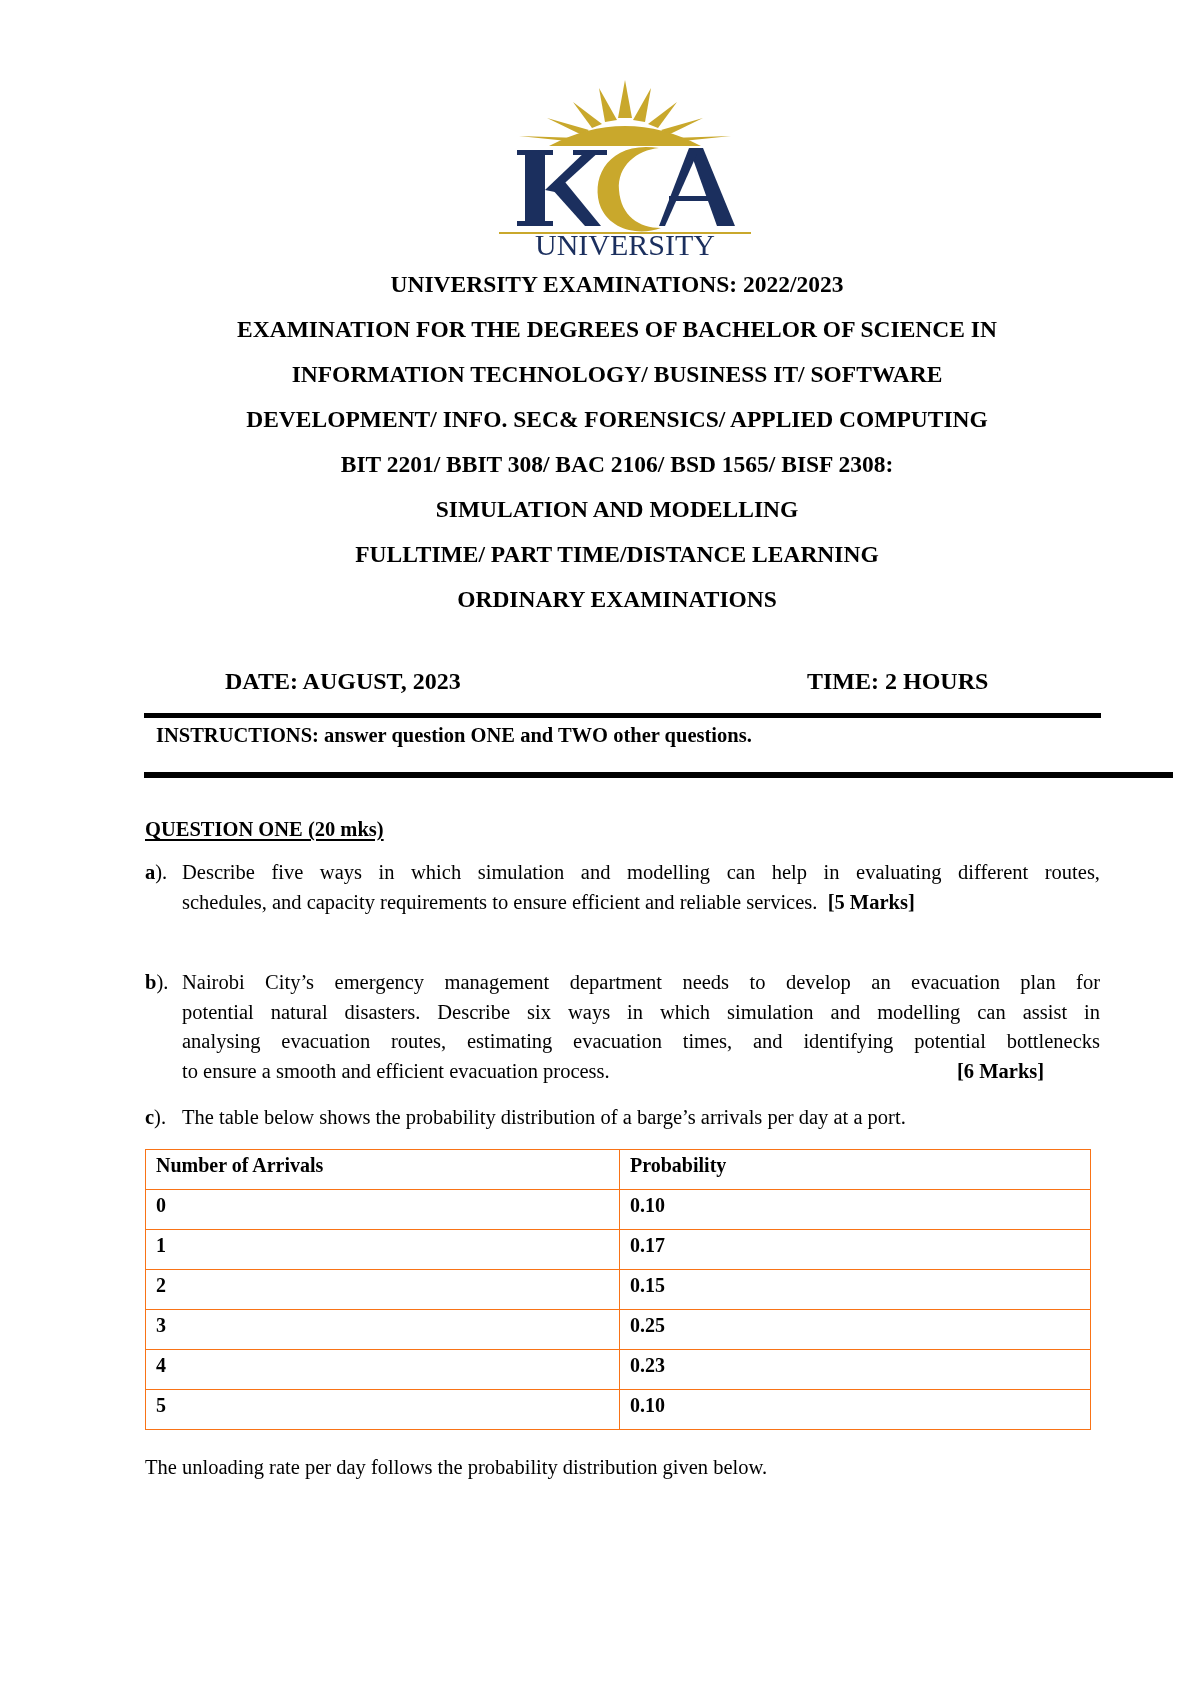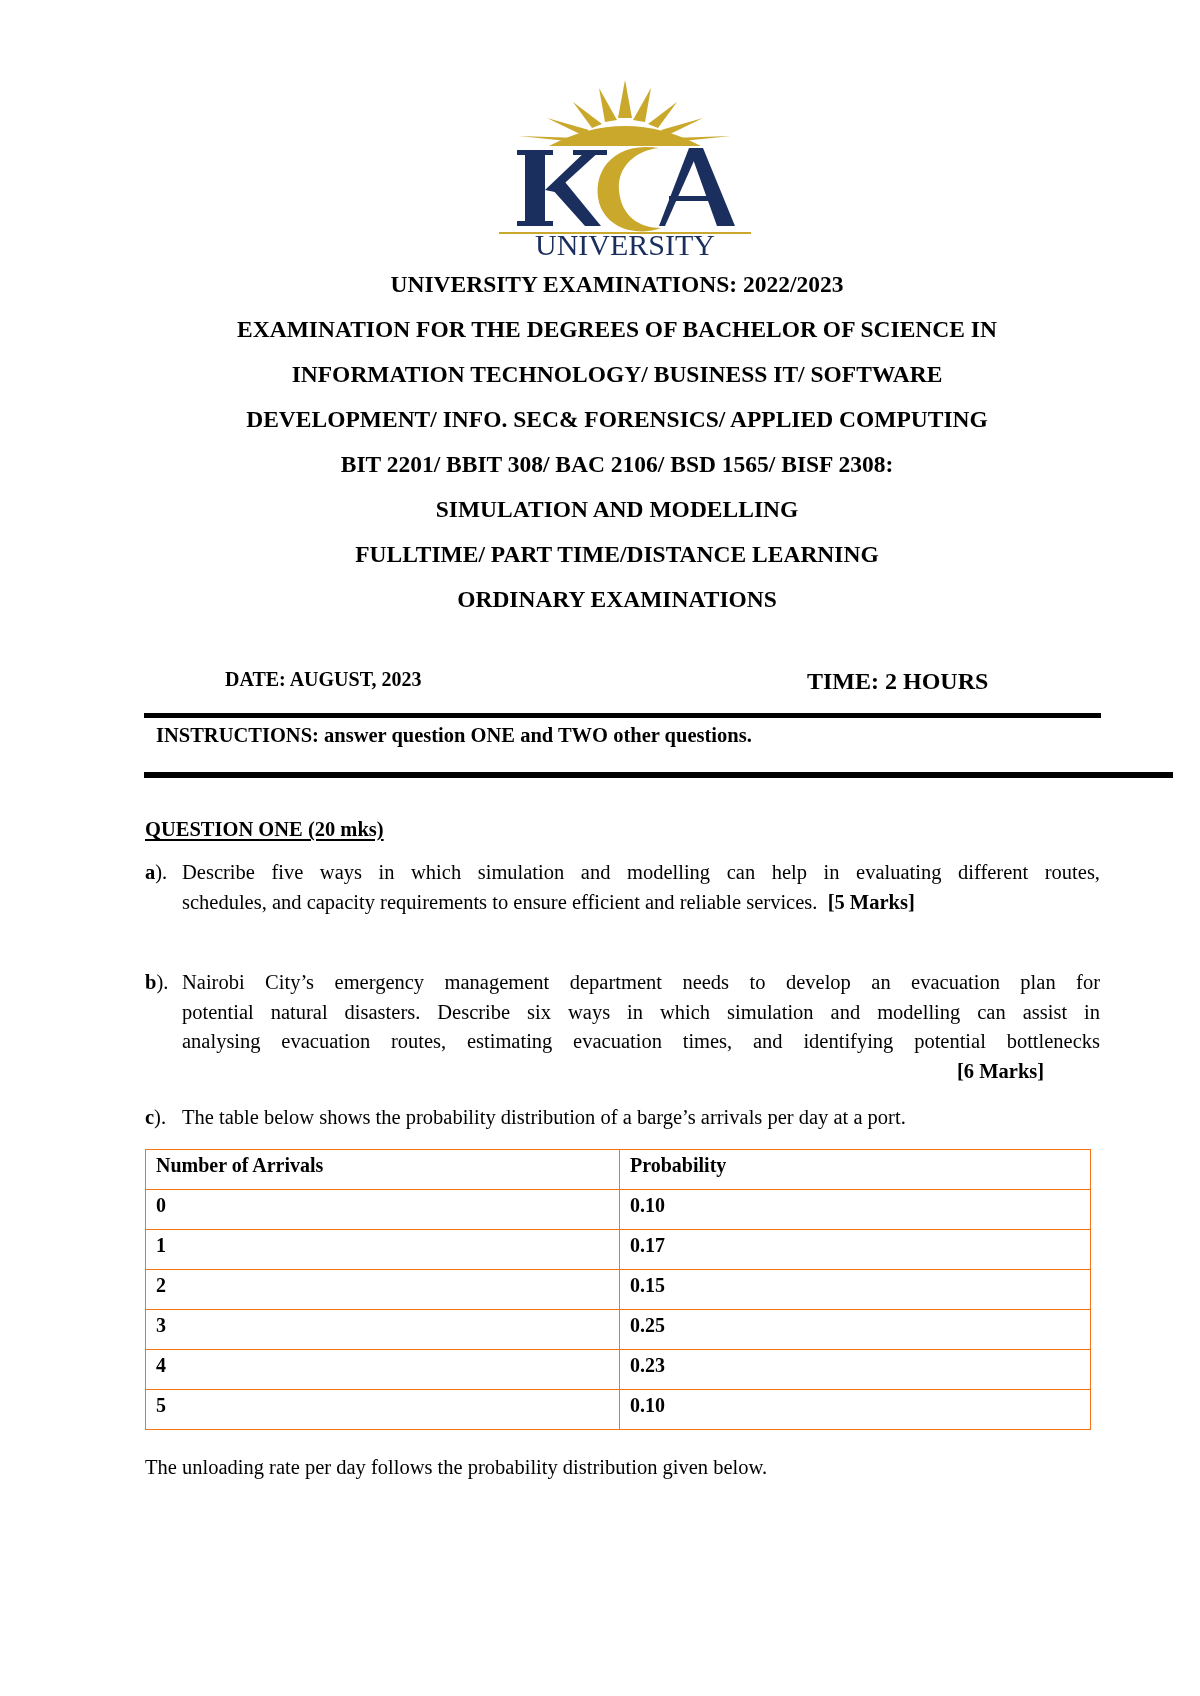--- a/index.html
+++ b/index.html
@@ -7,21 +7,21 @@
       width: 1200px; height: 1696px; position: relative; overflow: hidden;
       font-family: "Liberation Serif", "DejaVu Serif", serif; color: #000;
     }
     .logo {
       position: absolute; left: 489px; top: 78px; width: 272px; height: 180px;
     }
     .hdr-line {
       position: absolute; left: 17px; width: 1200px; text-align: center;
       font-weight: bold; font-size: 23.5px; line-height: 28px; white-space: nowrap;
     }
-    .date { position: absolute; left: 225px; top: 668px; font-weight: bold; font-size: 20px; }
+    .date { position: absolute; left: 225px; top: 668px; font-weight: bold; font-size: 24px; }
     .time { position: absolute; left: 807px; top: 668px; font-weight: bold; font-size: 24px; }
     .rule { position: absolute; background: #000; }
     .instr { position: absolute; left: 145px; top: 724px; font-weight: bold; font-size: 20.5px; margin-left: 11px; }
     .q-title {
       position: absolute; left: 145px; top: 818px; font-weight: bold; font-size: 20.5px;
       text-decoration: underline; text-underline-offset: 3px;
     }
     .q-part { position: absolute; left: 145px; width: 955px; font-size: 20.5px; line-height: 29.5px; }
     .q-part .lbl { position: absolute; left: 0; top: 0; font-weight: bold; }
     .q-part .lbl .paren { font-weight: normal; }
@@ -105,21 +105,21 @@
     <span class="line last"><span>schedules, and capacity requirements to ensure efficient and reliable services.</span>&nbsp; <b class="marks">[5 Marks]</b></span>
   </div>
 </div>
 
 <div class="q-part" style="top:968px;">
   <span class="lbl"><span>b</span><span class="paren">).</span></span>
   <div class="body">
     <span class="line">Nairobi City’s emergency management department needs to develop an evacuation plan for</span>
     <span class="line">potential natural disasters. Describe six ways in which simulation and modelling can assist in</span>
     <span class="line">analysing evacuation routes, estimating evacuation times, and identifying potential bottlenecks</span>
-    <span class="line last" style="position:relative;"><b style="position:absolute; left:775px;">[6 Marks]</b></span>
+    <span class="line last" style="position:relative;"><span>to ensure a smooth and efficient evacuation process.</span><b style="position:absolute; left:775px;">[6 Marks]</b></span>
   </div>
 </div>
 
 <div class="q-part" style="top:1103px;">
   <span class="lbl"><span>c</span><span class="paren">).</span></span>
   <div class="body">
     <span class="line last">The table below shows the probability distribution of a barge’s arrivals per day at a port.</span>
   </div>
 </div>
 

